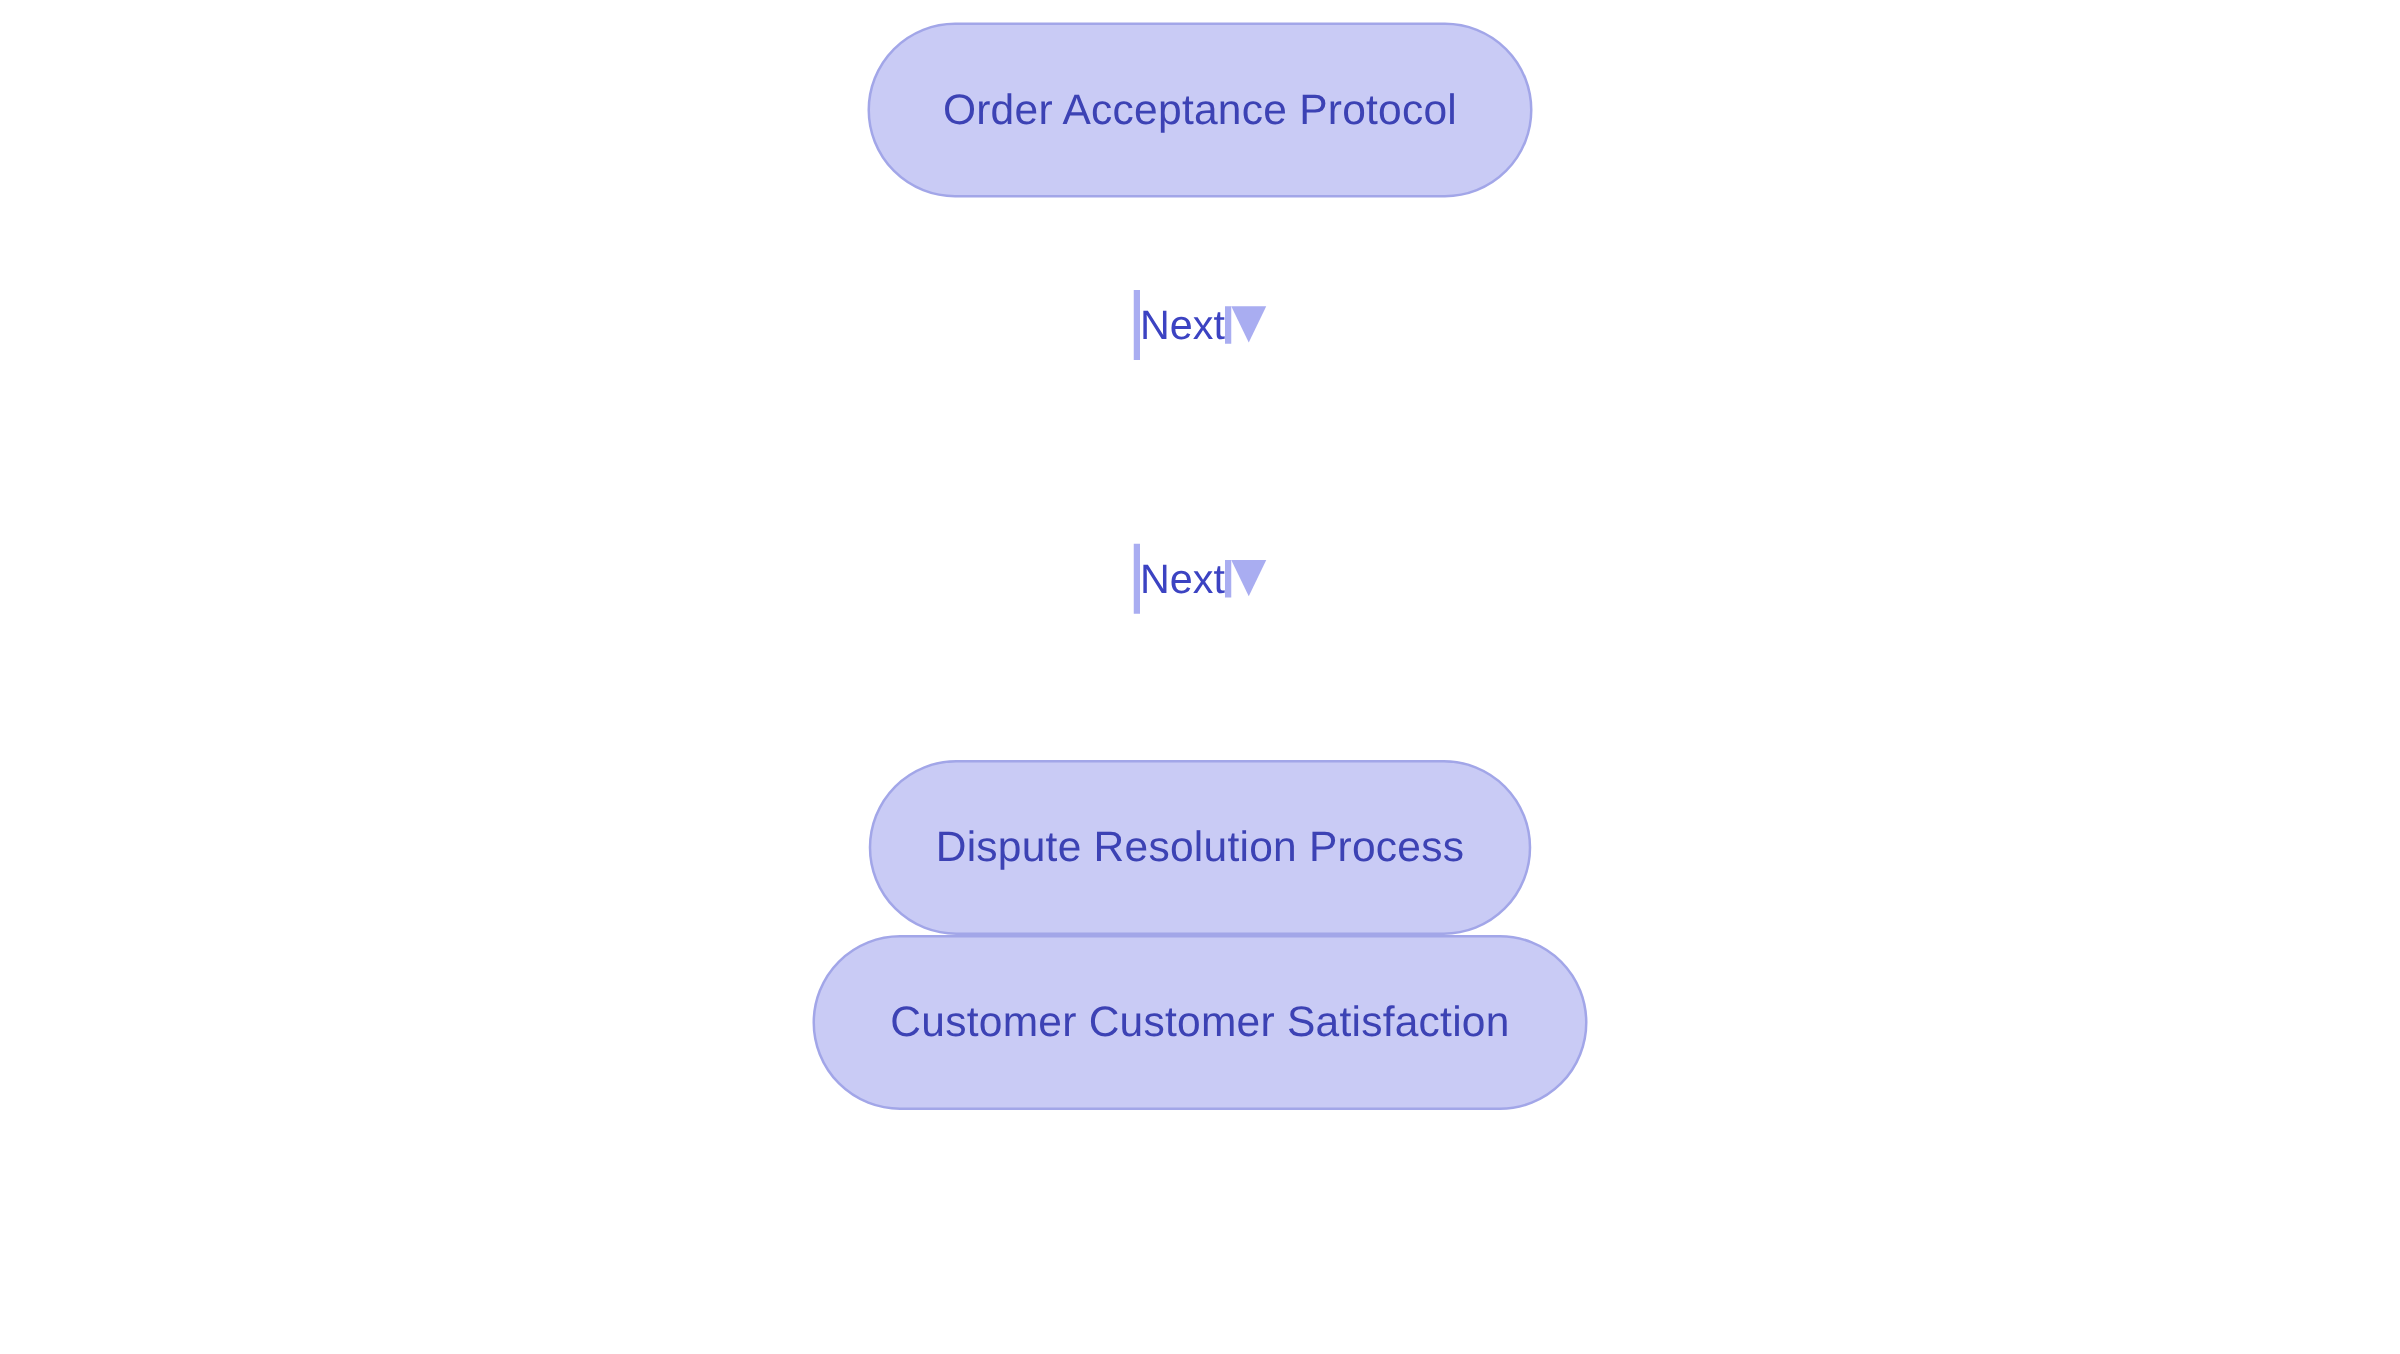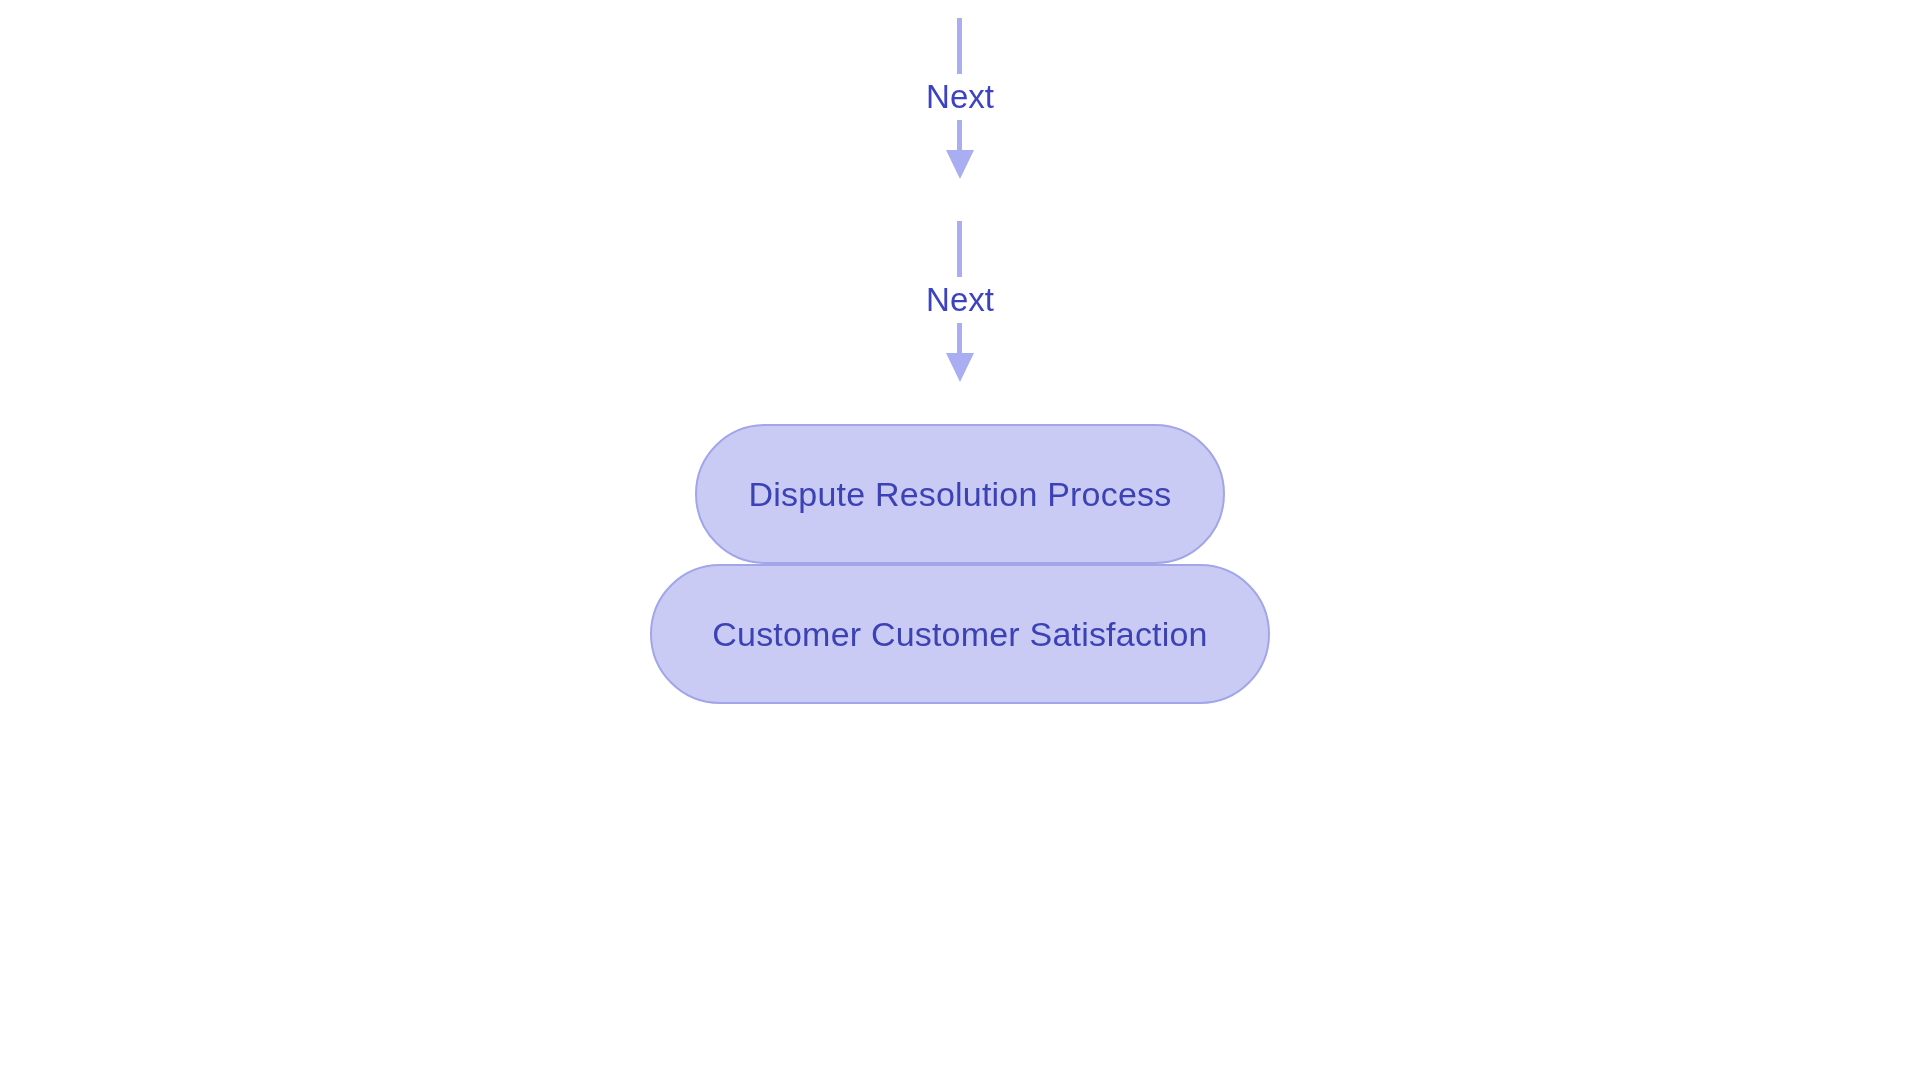--- a/index.html
+++ b/index.html
@@ -30,27 +30,27 @@
     align-items: center;
     justify-content: center;
     font-size: 34px;
     letter-spacing: 0.2px;
     color: #3c42b4;
     flex: 0 0 auto;
     white-space: nowrap;
   }
   .node-w0 { width: 532px; }
   .node-w1 { width: 570px; }
-  .node-w2 { width: 530px; }
+  .node-w2 { width: 530px; margin-top: 44px; }
   .node-w3 { width: 620px; }
   .connector {
     height: 203px;
     flex: 0 0 auto;
     display: flex;
-    flex-direction: column;
+    flex-direction: row;
     align-items: center;
   }
   .edge-line {
     width: 5px;
     background: #a9adf1;
     flex: 0 0 auto;
   }
   .edge-line.seg-top { height: 56px; }
   .edge-line.seg-bottom { height: 30px; }
   .edge-label {
@@ -69,20 +69,23 @@
     border-right: 14px solid transparent;
     border-top: 29px solid #a9adf1;
     flex: 0 0 auto;
   }
 </style>
 </head>
 <body>
 
 <div class="canvas">
 
+  <div class="node node-w0">
+    <span>Order Acceptance Protocol</span>
+  </div>
 
   <div class="connector">
     <div class="edge-line seg-top"></div>
     <div class="edge-label">Next</div>
     <div class="edge-line seg-bottom"></div>
     <div class="arrowhead"></div>
   </div>
 
 
   <div class="connector">

